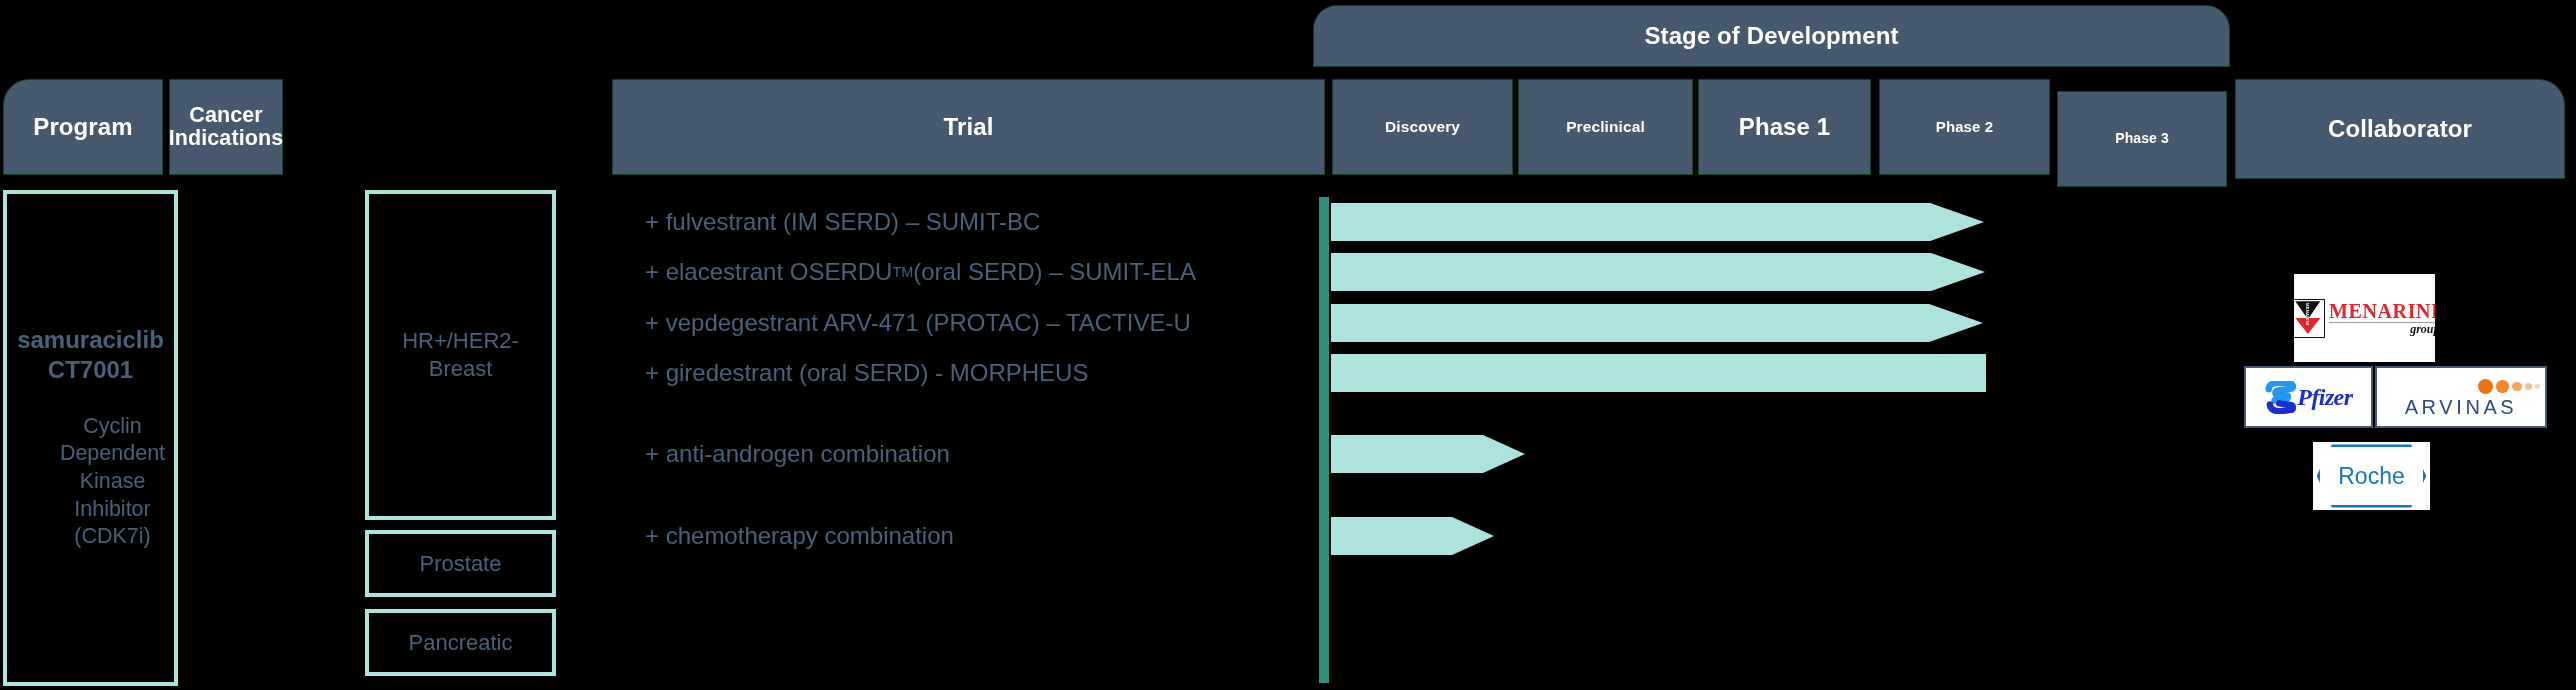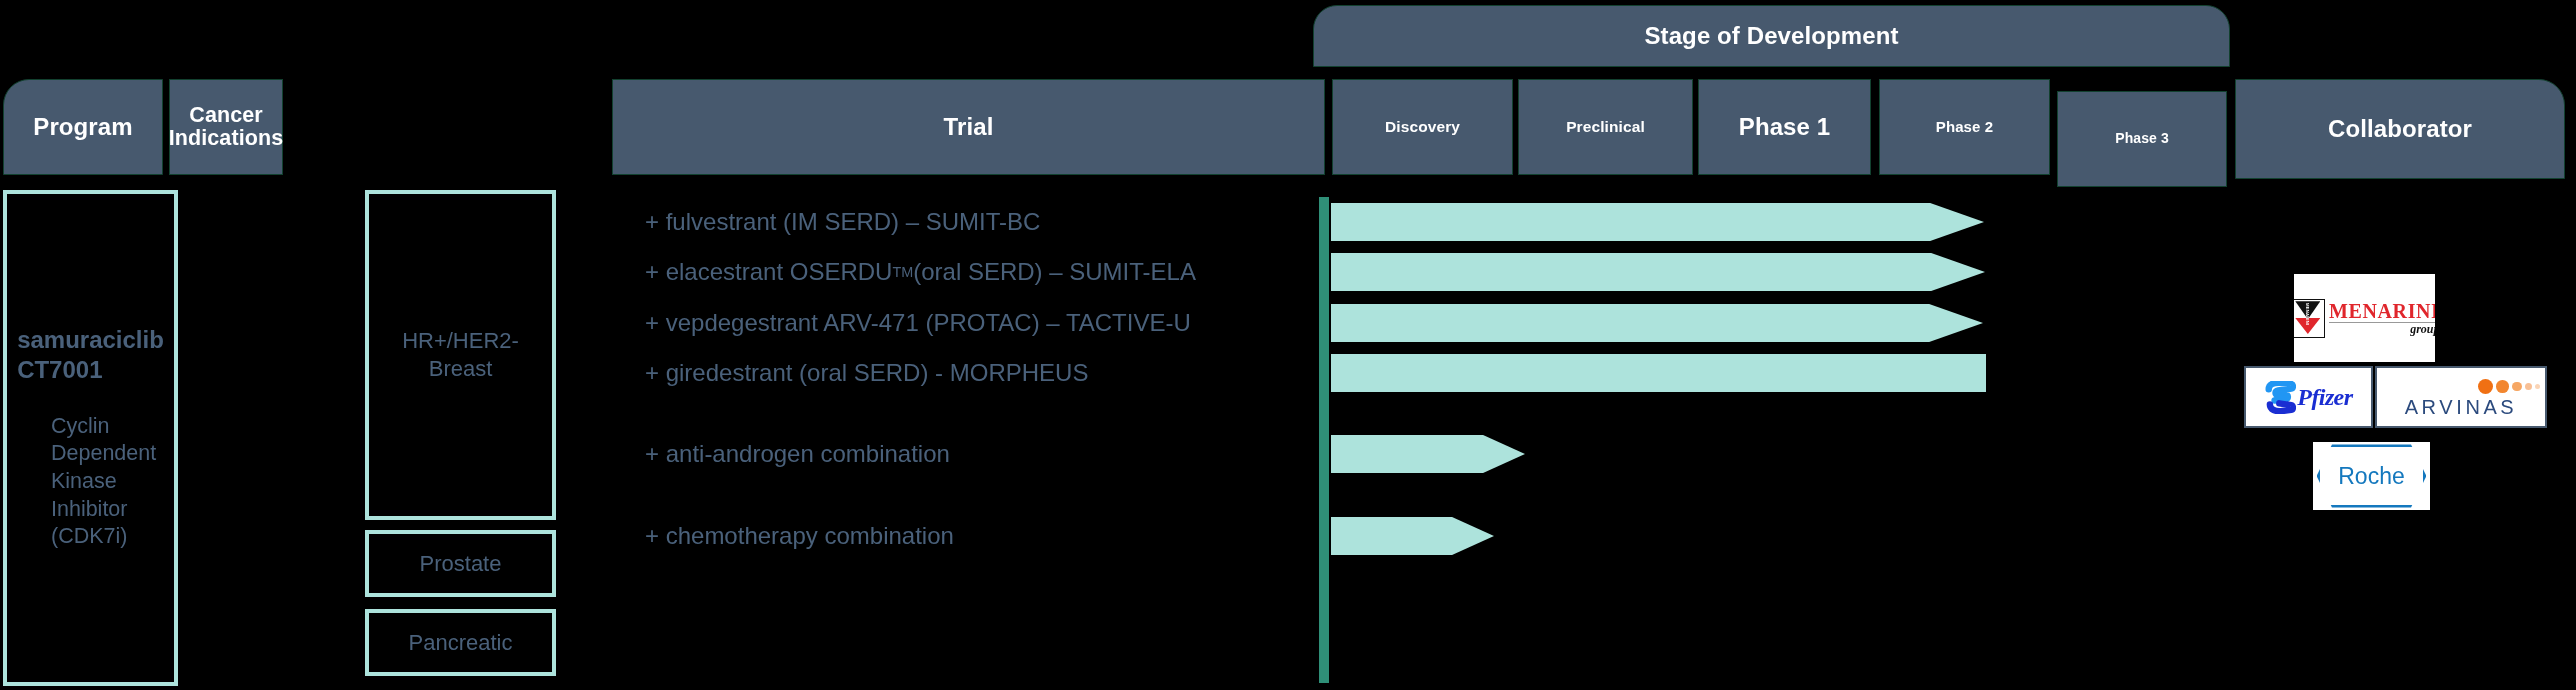--- a/index.html
+++ b/index.html
@@ -36,20 +36,21 @@
   #hdr-phase3{left:2057px;top:79px;width:170px;height:96px;font-size:14px;margin-top:12px;}
   #hdr-collaborator{left:2235px;top:79px;width:330px;height:100px;font-size:24px;border-top-right-radius:26px;}
 
   
   .cell{
     position:absolute;
     background:#000;
     border:4.2px solid #ade3dc;
     color:#4a617b;
     display:flex;flex-direction:column;align-items:center;justify-content:center;
+    text-align:center;
     box-sizing:border-box;
   }
   #cell-program{left:3px;top:190px;width:175px;height:496px;}
   #cell-program .name{font-size:24px;font-weight:bold;line-height:1.22;}
   #cell-program .desc{font-size:21.5px;font-weight:400;line-height:1.28;margin-top:29px;margin-left:44px;}
 
   #cell-breast{left:365px;top:190px;width:191px;height:330px;font-size:22px;line-height:1.26;}
   #cell-prostate{left:365px;top:530px;width:191px;height:67px;font-size:22px;}
   #cell-pancreatic{left:365px;top:609px;width:191px;height:67px;font-size:22px;}
 

